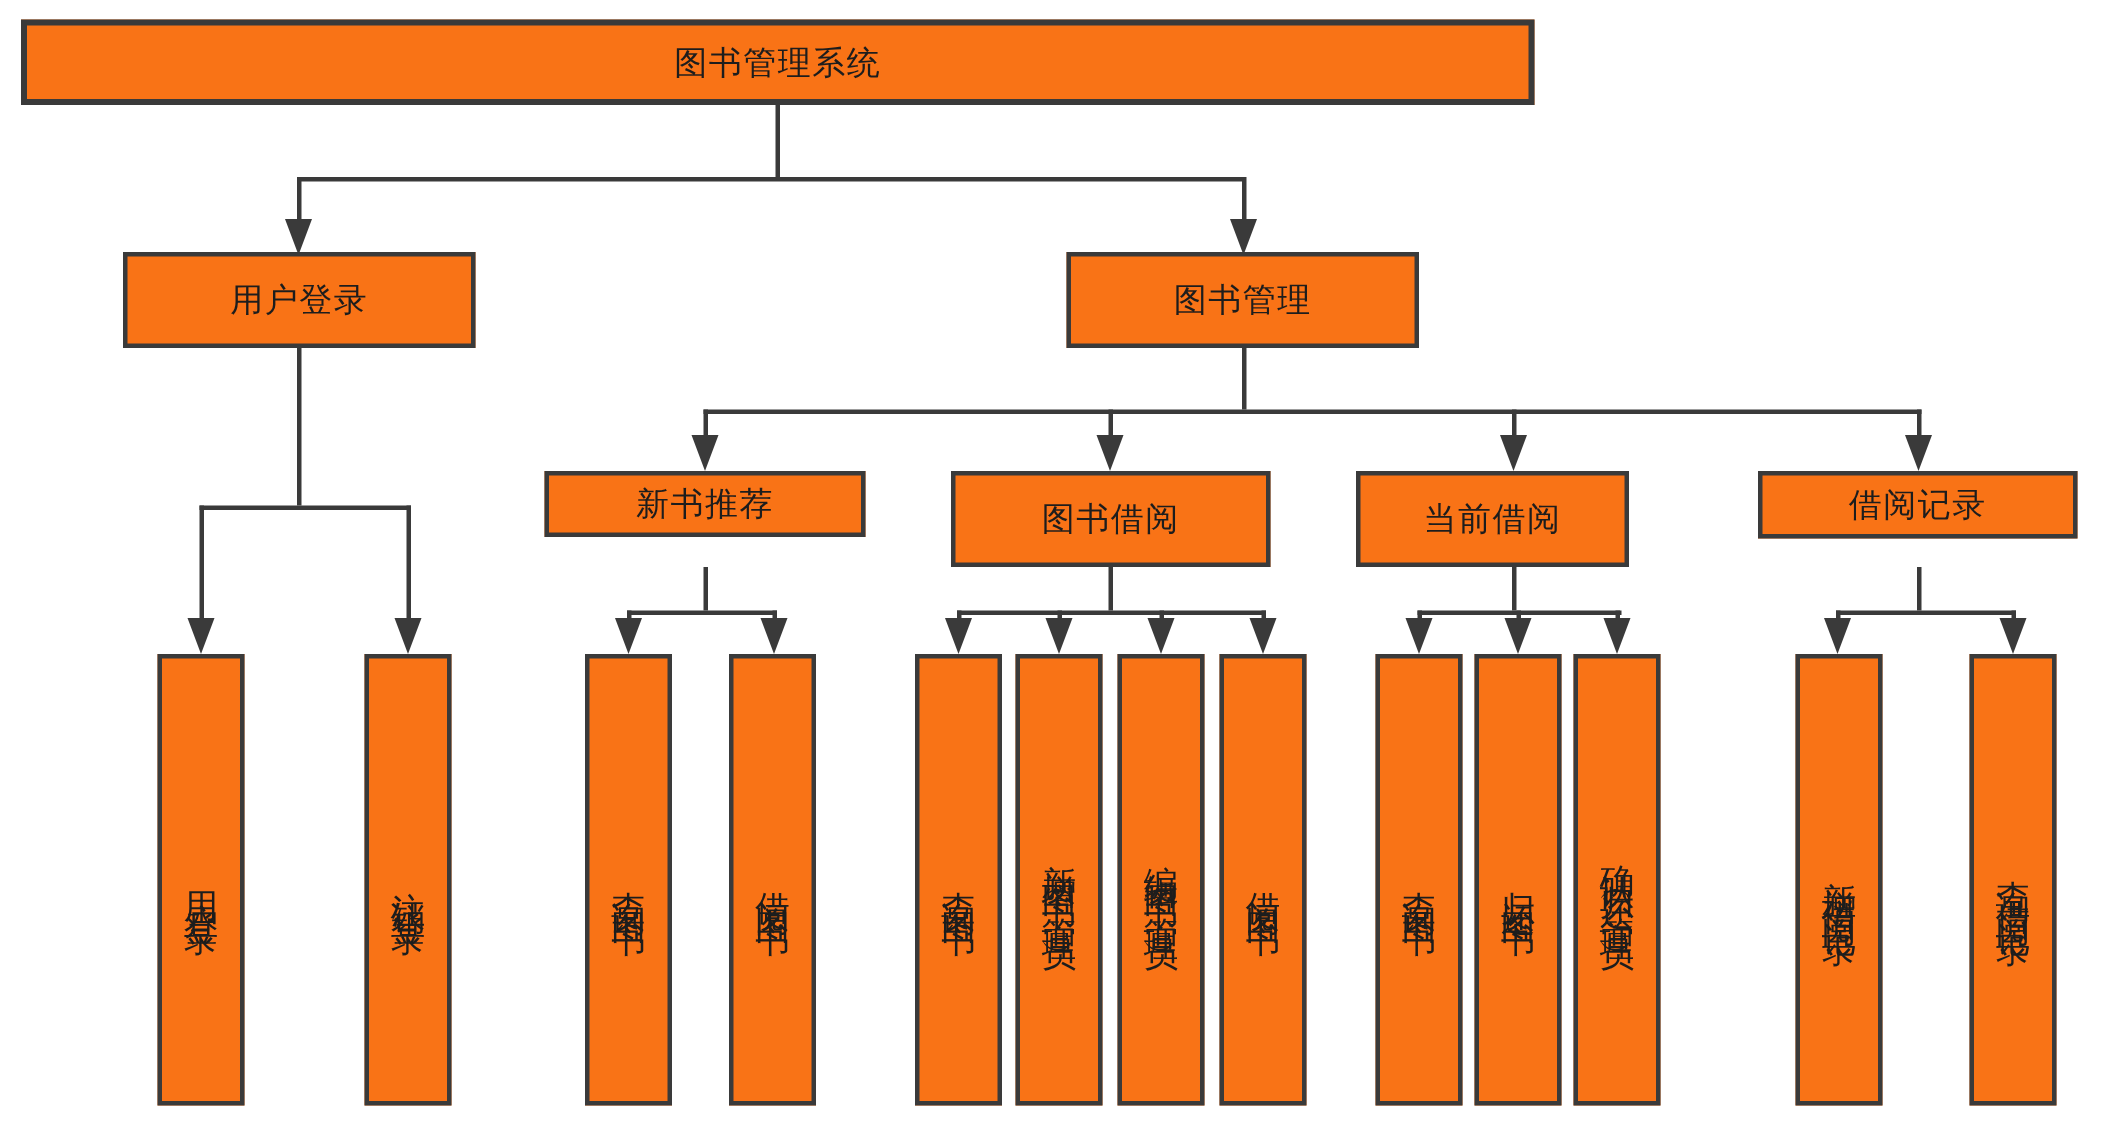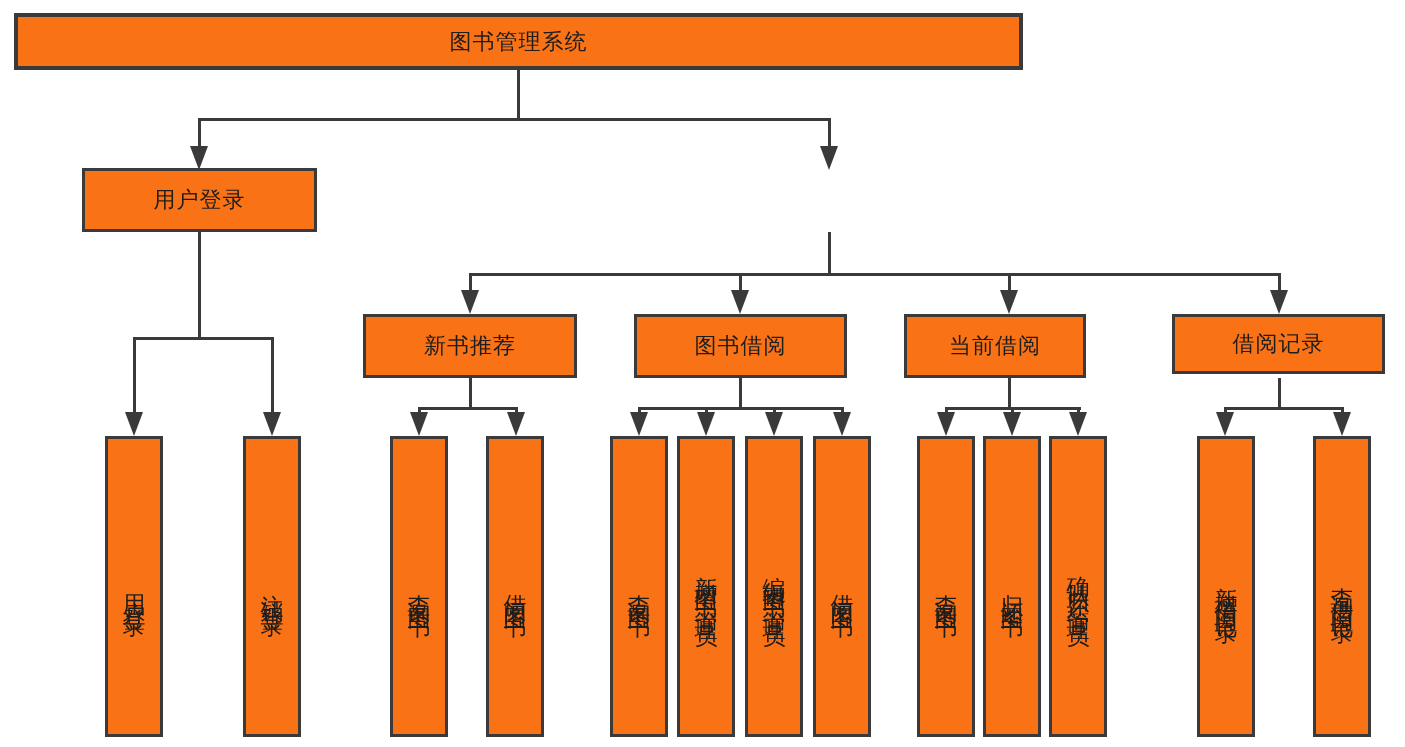--- a/index.html
+++ b/index.html
@@ -72,43 +72,44 @@
   <div class="node root" style="left:14px; top:13px; width:1009px; height:57px;">图书管理系统</div>
 
   <div class="vline" style="left:517px; top:70px; height:48px;"></div>
   <div class="hline" style="left:198px; top:118px; width:632px;"></div>
   <div class="vline" style="left:198px; top:118px; height:32px;"></div>
   <div class="arrowhead" style="left:190px; top:146px;"></div>
   <div class="vline" style="left:828px; top:118px; height:32px;"></div>
   <div class="arrowhead" style="left:820px; top:146px;"></div>
 
   <div class="node" style="left:82px; top:168px; width:235px; height:64px;">用户登录</div>
+  <div class="node" style="left:711px; top:168px; width:235px; height:64px;">图书管理</div>
 
   <div class="vline" style="left:198px; top:232px; height:105px;"></div>
   <div class="hline" style="left:133px; top:337px; width:141px;"></div>
   <div class="vline" style="left:133px; top:337px; height:78px;"></div>
   <div class="arrowhead" style="left:125px; top:412px;"></div>
   <div class="vline" style="left:271px; top:337px; height:78px;"></div>
   <div class="arrowhead" style="left:263px; top:412px;"></div>
 
   <div class="vline" style="left:828px; top:232px; height:41px;"></div>
   <div class="hline" style="left:469px; top:273px; width:812px;"></div>
   <div class="vline" style="left:469px; top:273px; height:18px;"></div>
   <div class="arrowhead" style="left:461px; top:290px;"></div>
   <div class="vline" style="left:739px; top:273px; height:18px;"></div>
   <div class="arrowhead" style="left:731px; top:290px;"></div>
   <div class="vline" style="left:1008px; top:273px; height:18px;"></div>
   <div class="arrowhead" style="left:1000px; top:290px;"></div>
   <div class="vline" style="left:1278px; top:273px; height:18px;"></div>
   <div class="arrowhead" style="left:1270px; top:290px;"></div>
 
-  <div class="node" style="left:363px; top:314px; width:214px; height:64px;">新书推荐</div>
+  <div class="node" style="left:363px; top:314px; width:214px; height:44px;">新书推荐</div>
   <div class="node" style="left:634px; top:314px; width:213px; height:64px;">图书借阅</div>
   <div class="node" style="left:904px; top:314px; width:182px; height:64px;">当前借阅</div>
-  <div class="node" style="left:1172px; top:314px; width:213px; height:60px;">借阅记录</div>
+  <div class="node" style="left:1172px; top:314px; width:213px; height:45px;">借阅记录</div>
 
   <div class="vline" style="left:469px; top:378px; height:29px;"></div>
   <div class="hline" style="left:418px; top:407px; width:100px;"></div>
   <div class="vline" style="left:418px; top:407px; height:8px;"></div>
   <div class="arrowhead" style="left:410px; top:412px;"></div>
   <div class="vline" style="left:515px; top:407px; height:8px;"></div>
   <div class="arrowhead" style="left:507px; top:412px;"></div>
 
   <div class="vline" style="left:739px; top:378px; height:29px;"></div>
   <div class="hline" style="left:638px; top:407px; width:206px;"></div>

